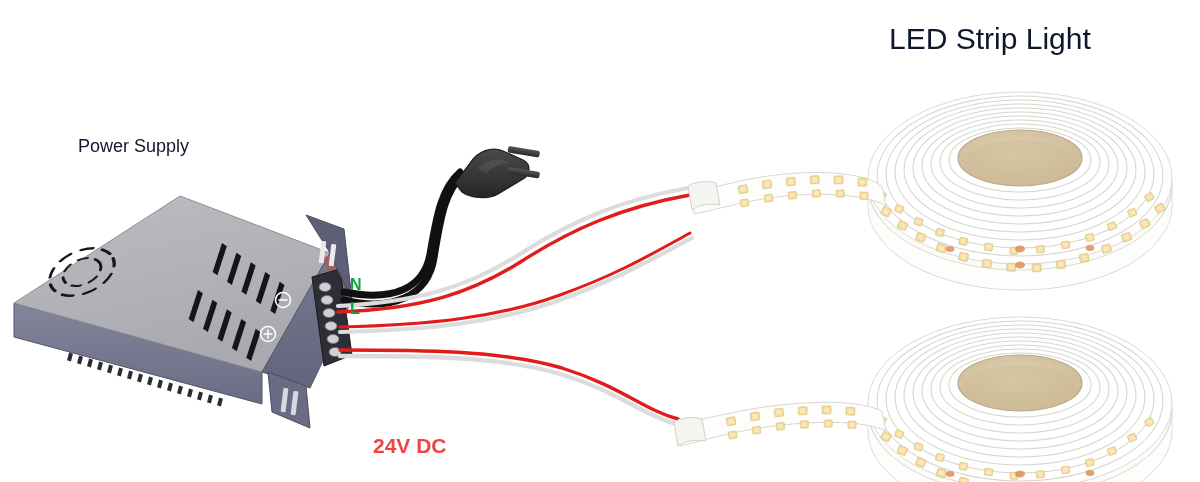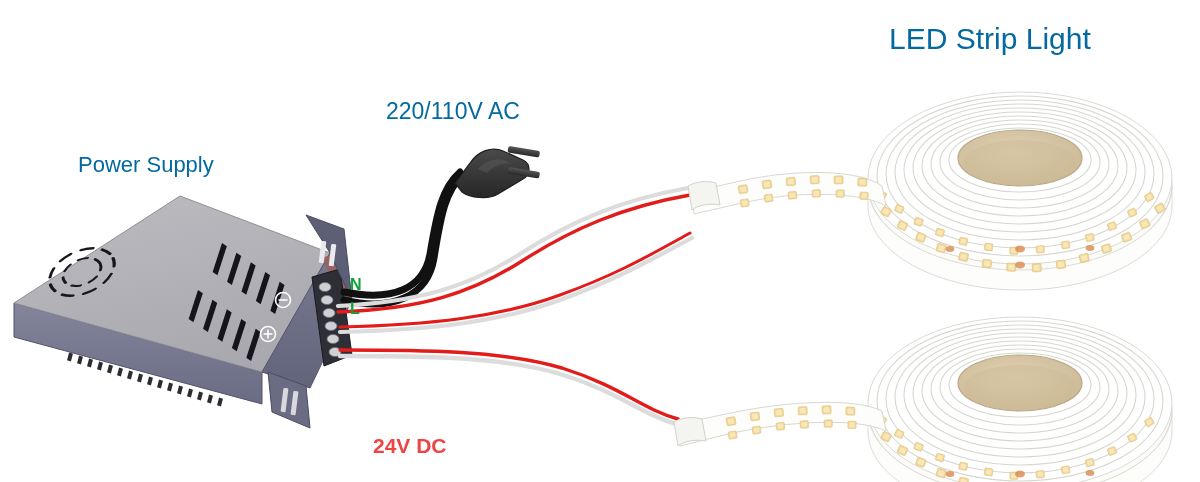--- a/index.html
+++ b/index.html
@@ -1,22 +1,22 @@
 <!DOCTYPE html>
 <html><head>
 <meta charset="utf-8">
 <title>LED Strip Wiring Diagram</title>
 <style>
   html,body{margin:0;padding:0;background:#ffffff;}
   body{width:1200px;height:482px;overflow:hidden;
        font-family:"Liberation Sans","DejaVu Sans",sans-serif;}
   #stage{position:relative;width:1200px;height:482px;background:#fff;}
   #stage svg{position:absolute;top:0;left:0;}
-  .lbl{position:absolute;white-space:nowrap;color:#0369a1;}
-  #label-power-supply{left:78px;  top:152px; font-size:22px;text-align:right;}
+  .lbl{position:absolute;white-space:nowrap;color:#0f172a;}
+  #label-power-supply{left:78px;  top:136px; font-size:18px;text-align:right;}
   #label-ac-voltage  {left:386px; top:98px;  font-size:23px;}
   #label-led-title   {left:889px; top:22px;  font-size:30px;}
   #label-dc-voltage  {left:373px; top:434px; font-size:21px;
                       font-weight:bold;color:#ef4444;}
   .term-lbl{position:absolute;font-size:16px;font-weight:bold;color:#12a23a;}
   #label-terminal-n{left:350px;top:276px;}
   #label-terminal-l{left:350px;top:300px;}
 </style>
 </head>
 <body>
@@ -449,21 +449,20 @@
             <use href="#ledchip"></use>
           </g>
     </g>
     <path d="M674,422 C680,418 692,416 702,419 L706,441
              C696,439 684,441 678,446 Z" fill="#f4f4f1" stroke="#d2d2cc" stroke-width="1"></path>
   </g>
 </svg>
 
 <div class="lbl" id="label-power-supply">Power Supply</div>
 
-<div class="lbl" id="label-ac-voltage">220/110V AC</div>
 
 <div class="lbl" id="label-led-title">LED Strip Light</div>
 
 <div class="lbl" id="label-dc-voltage">24V DC</div>
 
 <div class="term-lbl" id="label-terminal-n">N</div>
 
 <div class="term-lbl" id="label-terminal-l">L</div>
 
 </div>

